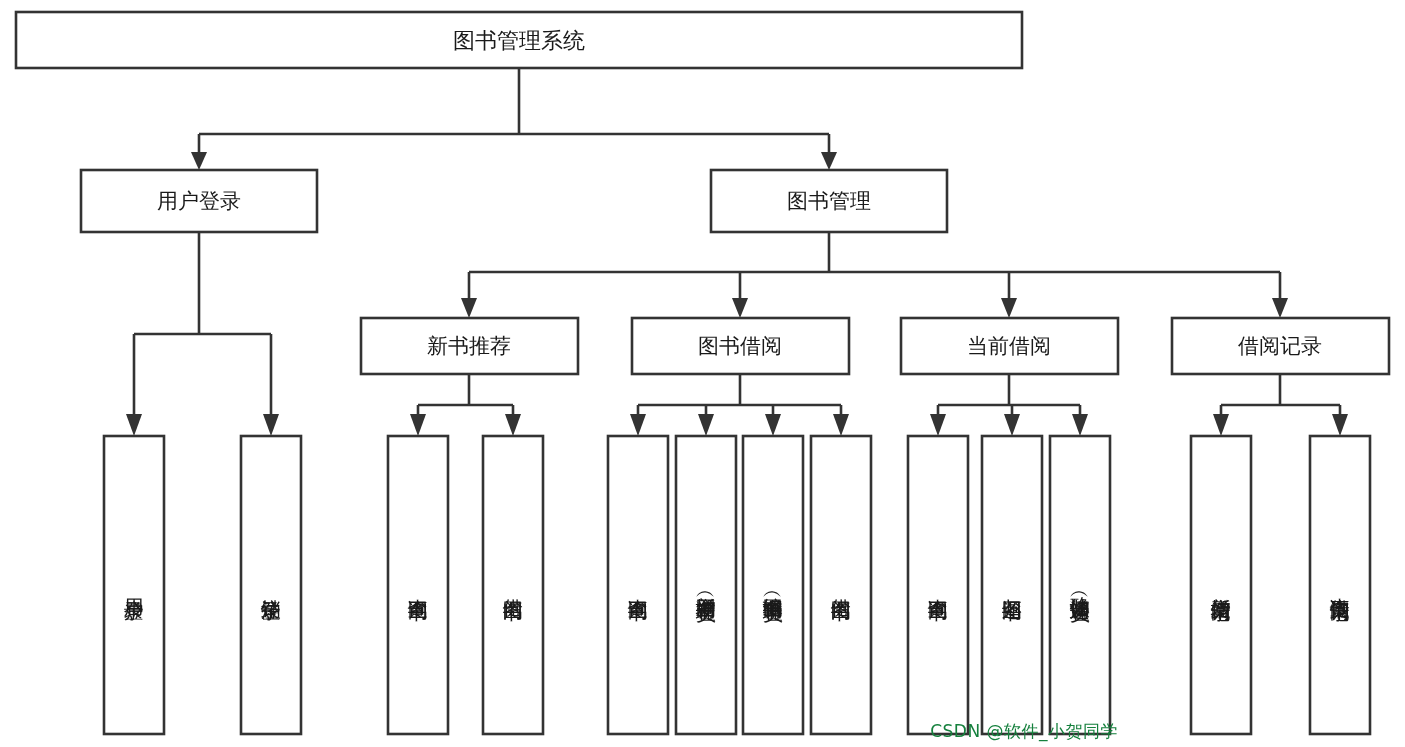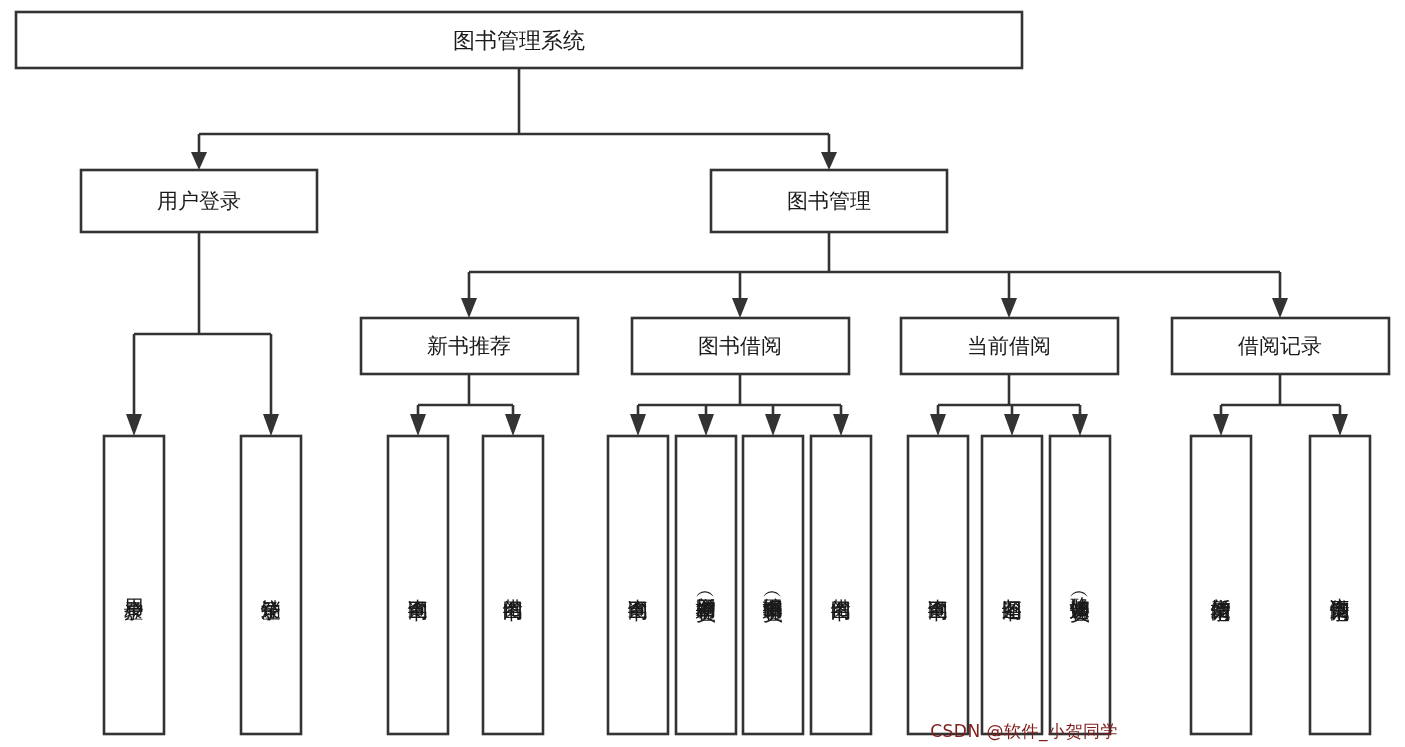--- a/index.html
+++ b/index.html
@@ -72,21 +72,21 @@
     align-items: center;
     justify-content: center;
     pointer-events: none;
   }
   .watermark {
     position: absolute;
     right: 6px;
     bottom: 4px;
     font-family: "DejaVu Sans", "Liberation Sans", sans-serif;
     font-size: 17px;
-    color: #7f1d1d;
+    color: #15803d;
     white-space: nowrap;
     letter-spacing: 0.5px;
   }
 </style>
 </head>
 <body>
 
 <div id="diagram-root">
 
   <svg class="diagram" viewBox="0 0 1405 747">

